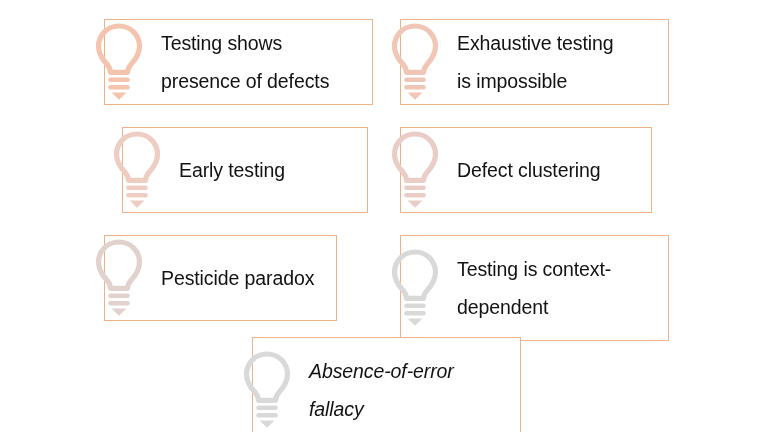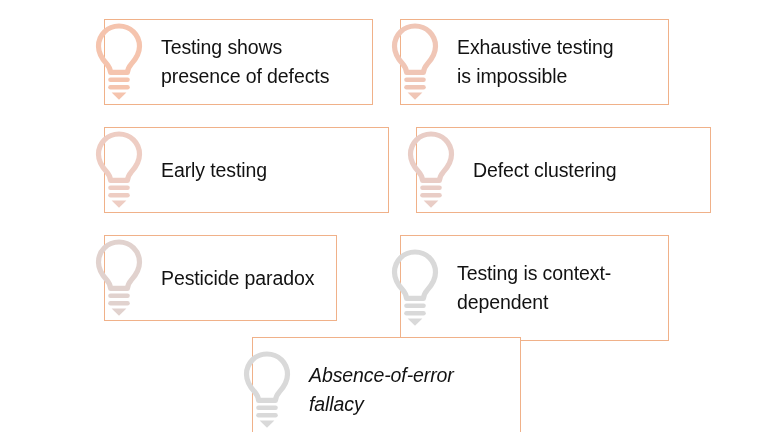--- a/index.html
+++ b/index.html
@@ -28,21 +28,21 @@
     border: 1px solid #f0b189;
   }
 
   .card-text {
     position: absolute;
     left: 56px;
     right: 8px;
     top: 50%;
     transform: translateY(-50%);
     font-size: 19.5px;
-    line-height: 29px;
+    line-height: 38px;
     color: #121212;
     letter-spacing: -0.1px;
     white-space: pre-line;
     font-family: "Liberation Sans", sans-serif;
   }
 
   .bulb {
     position: absolute;
     left: -14px;
     top: 50%;
@@ -79,32 +79,32 @@
         <svg viewBox="0 0 56 84" xmlns="http://www.w3.org/2000/svg">
           <path d="M28 6 C16.5 6 7.5 14.8 7.5 26.2 C7.5 33.6 11.3 39.0 15.4 43.6 C18.1 46.7 19.3 49.2 19.6 52.4 L36.4 52.4 C36.7 49.2 37.9 46.7 40.6 43.6 C44.7 39.0 48.5 33.6 48.5 26.2 C48.5 14.8 39.5 6 28 6 Z" fill="none" stroke="#f0c6b6" stroke-width="5.2" stroke-linejoin="round"></path>
           <rect x="17.2" y="57.5" width="21.6" height="4.6" rx="2.3" fill="#f0c6b6"></rect>
           <rect x="17.2" y="65.0" width="21.6" height="4.6" rx="2.3" fill="#f0c6b6"></rect>
           <path d="M20.6 72.6 L35.4 72.6 L28 79.8 Z" fill="#f0c6b6"></path>
         </svg>
       </div>
       <div class="card-text" style="color: rgb(18, 18, 18);">Exhaustive testing
 is impossible</div>
     </div>
-    <div class="card" style="left: 104px; top: 127px; width: 285px; height: 86px; border-color: rgb(240, 177, 137);">
+    <div class="card" style="left: 122px; top: 127px; width: 246px; height: 86px; border-color: rgb(240, 177, 137);">
       <div class="bulb">
         <svg viewBox="0 0 56 84" xmlns="http://www.w3.org/2000/svg">
           <path d="M28 6 C16.5 6 7.5 14.8 7.5 26.2 C7.5 33.6 11.3 39.0 15.4 43.6 C18.1 46.7 19.3 49.2 19.6 52.4 L36.4 52.4 C36.7 49.2 37.9 46.7 40.6 43.6 C44.7 39.0 48.5 33.6 48.5 26.2 C48.5 14.8 39.5 6 28 6 Z" fill="none" stroke="#eecdc3" stroke-width="5.2" stroke-linejoin="round"></path>
           <rect x="17.2" y="57.5" width="21.6" height="4.6" rx="2.3" fill="#eecdc3"></rect>
           <rect x="17.2" y="65.0" width="21.6" height="4.6" rx="2.3" fill="#eecdc3"></rect>
           <path d="M20.6 72.6 L35.4 72.6 L28 79.8 Z" fill="#eecdc3"></path>
         </svg>
       </div>
       <div class="card-text" style="color: rgb(18, 18, 18);">Early testing</div>
     </div>
-    <div class="card" style="left: 400px; top: 127px; width: 295px; height: 86px; border-color: rgb(240, 177, 137); margin-left: 16px;">
+    <div class="card" style="left: 400px; top: 127px; width: 252px; height: 86px; border-color: rgb(240, 177, 137);">
       <div class="bulb">
         <svg viewBox="0 0 56 84" xmlns="http://www.w3.org/2000/svg">
           <path d="M28 6 C16.5 6 7.5 14.8 7.5 26.2 C7.5 33.6 11.3 39.0 15.4 43.6 C18.1 46.7 19.3 49.2 19.6 52.4 L36.4 52.4 C36.7 49.2 37.9 46.7 40.6 43.6 C44.7 39.0 48.5 33.6 48.5 26.2 C48.5 14.8 39.5 6 28 6 Z" fill="none" stroke="#e9cdc6" stroke-width="5.2" stroke-linejoin="round"></path>
           <rect x="17.2" y="57.5" width="21.6" height="4.6" rx="2.3" fill="#e9cdc6"></rect>
           <rect x="17.2" y="65.0" width="21.6" height="4.6" rx="2.3" fill="#e9cdc6"></rect>
           <path d="M20.6 72.6 L35.4 72.6 L28 79.8 Z" fill="#e9cdc6"></path>
         </svg>
       </div>
       <div class="card-text" style="color: rgb(18, 18, 18);">Defect clustering</div>
     </div>

